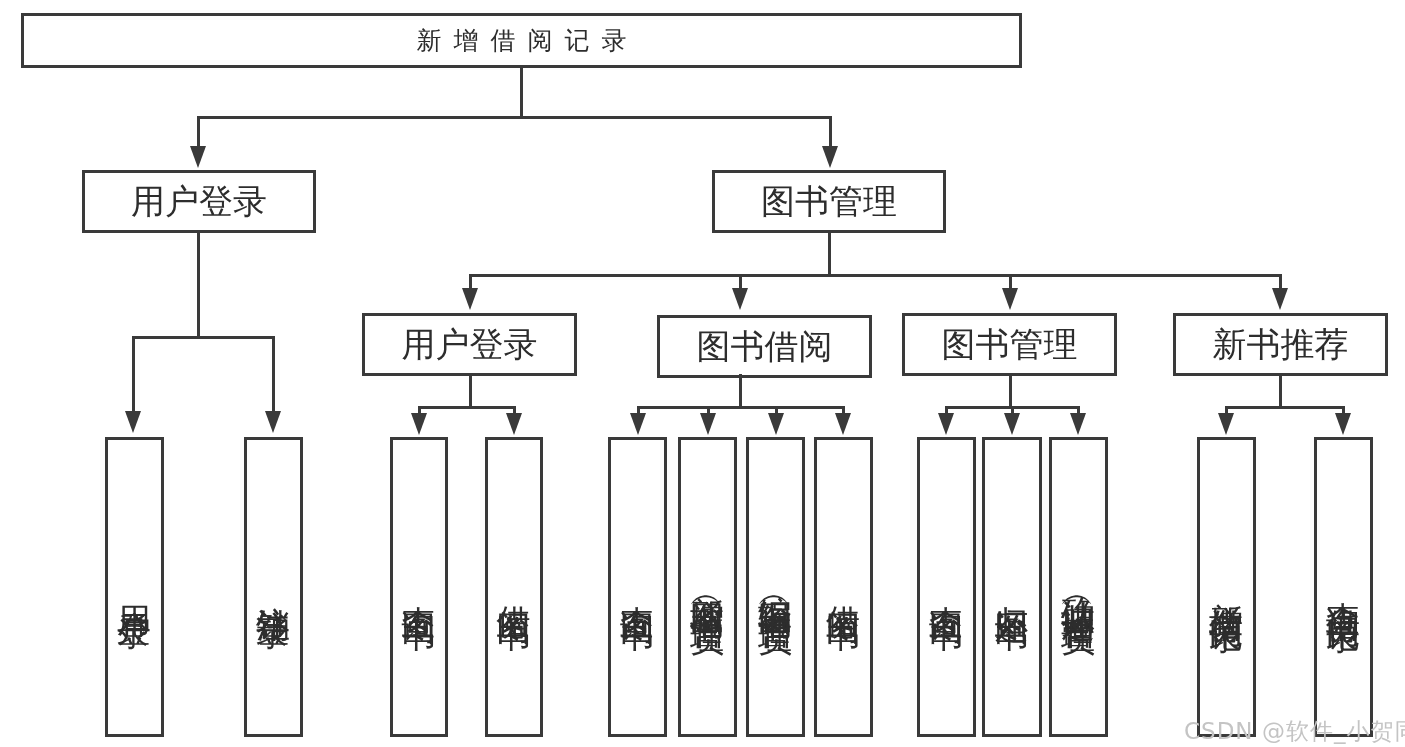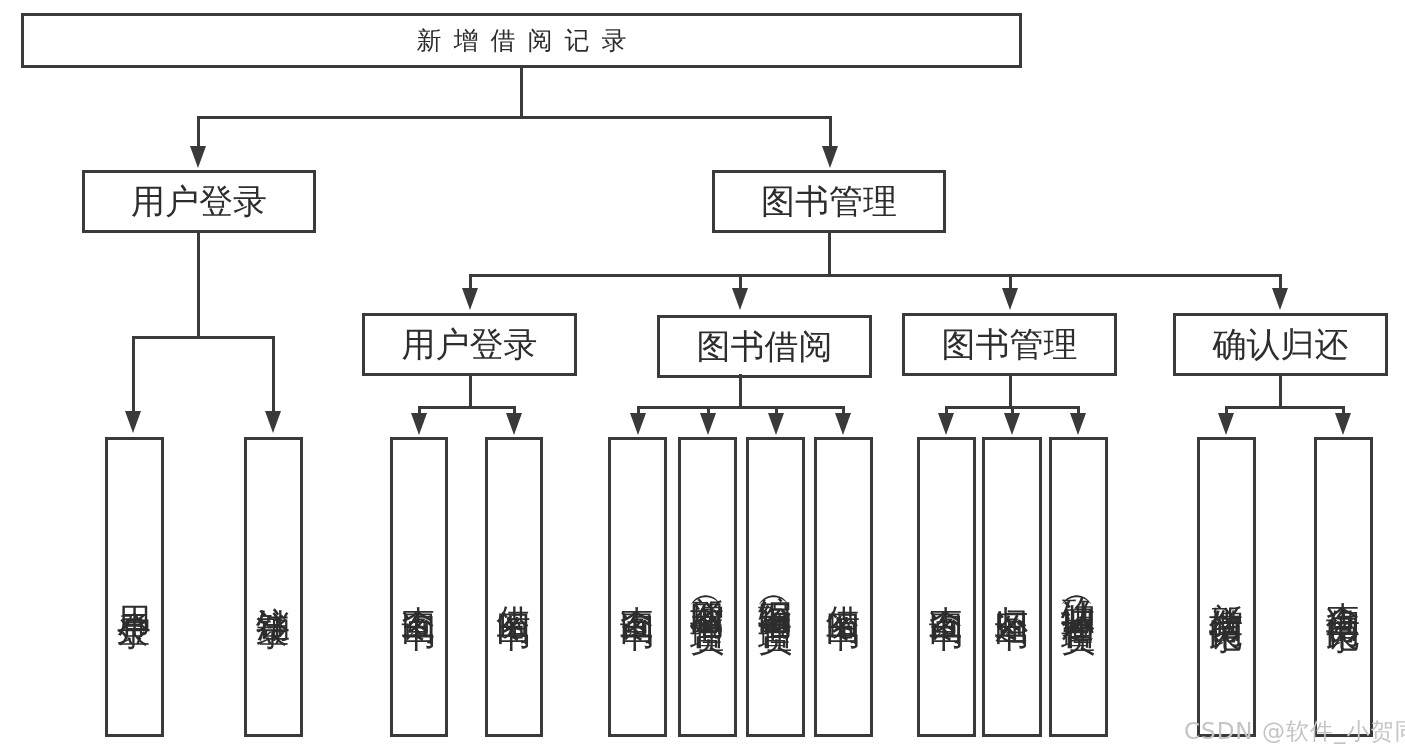--- a/index.html
+++ b/index.html
@@ -96,21 +96,21 @@
   <div class="node" style="left:362px; top:313px; width:215px; height:63px;">
     <span>用户登录</span>
   </div>
   <div class="node" style="left:633px; top:315px; width:215px; height:63px;margin-left:24px;">
     <span>图书借阅</span>
   </div>
   <div class="node" style="left:902px; top:313px; width:215px; height:63px;">
     <span>图书管理</span>
   </div>
   <div class="node" style="left:1173px; top:313px; width:215px; height:63px;">
-    <span>确认归还</span>
+    <span>新书推荐</span>
   </div>
 
   <div class="vline" style="left:469px; top:374px; height:35px;"></div>
   <div class="hline" style="left:418px; top:406px; width:97px;"></div>
   <div class="vline" style="left:418px; top:406px; height:10px;"></div>
   <div class="vline" style="left:513px; top:406px; height:10px;"></div>
   <div class="arrow" style="left:411px; top:413px;"></div>
   <div class="arrow" style="left:506px; top:413px;"></div>
 
   <div class="vline" style="left:739px; top:374px; height:35px;"></div>

